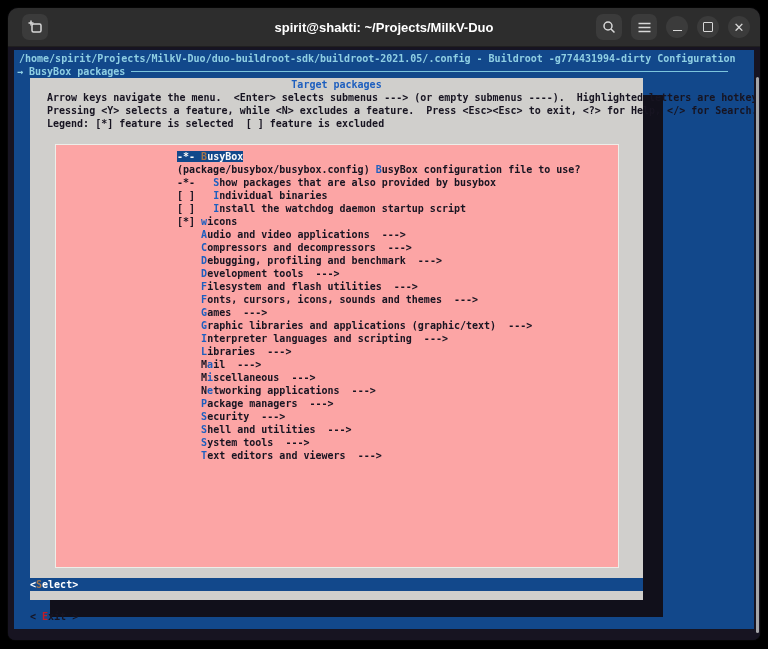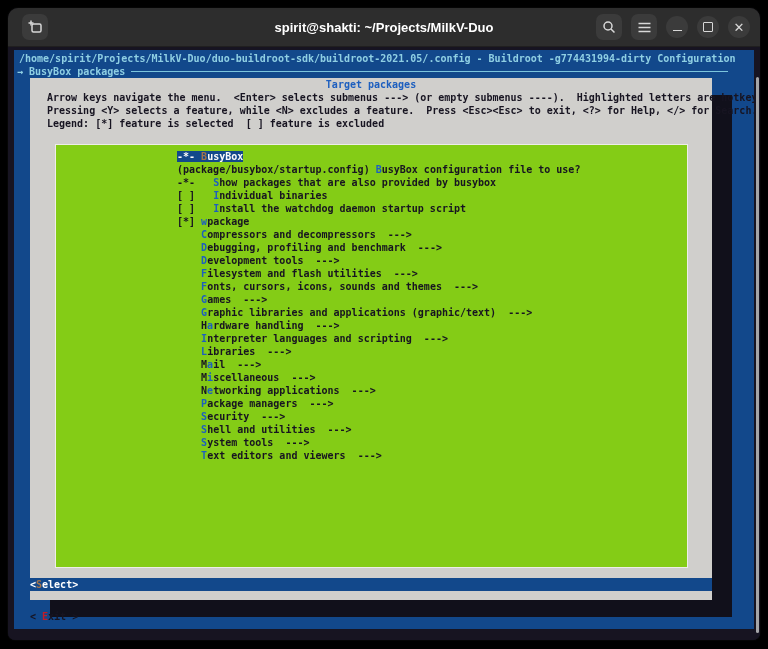--- a/index.html
+++ b/index.html
@@ -26,26 +26,26 @@
   .terminal{position:relative;height:593px;background:#171421;padding:3px 6px 0 6px;}
   .screen{position:relative;width:740px;height:579px;background:#12488B;overflow:hidden;
           font-family:"DejaVu Sans Mono","Liberation Mono",monospace;
           font-size:10px;line-height:13px;font-weight:bold;color:#8fcfe3;
           padding-top:2px;box-sizing:border-box;}
   .pline{white-space:pre;margin-left:5px;height:13px;}
   .bline{display:flex;align-items:flex-start;margin-left:3px;height:13px;}
   .bline .btxt{white-space:pre;}
   .rule{flex:1;border-top:1.5px solid #7cc5dd;margin:6px 26px 0 6px;}
   
-  .dialog{position:relative;margin-left:16px;width:682px;height:522px;background:#D0CFCC;
+  .dialog{position:relative;margin-left:16px;width:613px;height:522px;background:#D0CFCC;
           color:#171421;box-shadow:20px 17px 0 0 #11101b;box-sizing:border-box;}
   .dlg-title{height:13px;text-align:center;color:#1d5fbf;font-weight:bold;}
   .instr{margin-left:17px;white-space:pre;height:13px;font-weight:bold;}
   .menubox{position:relative;margin:14px 24px 0 25px;height:424px;
-           border:1px solid #eeede8;box-sizing:border-box;background:#84cc16;}
+           border:1px solid #eeede8;box-sizing:border-box;background:#fca5a5;}
   .mitems{position:absolute;left:121px;top:5px;}
   .mrow{height:13px;white-space:pre;}
   .mrow .mtxt{color:#171421;}
   .mrow .key{color:#1d5fbf;}
   .mrow.sel .mtxt{background:#12488B;color:#fafafa;}
   .mrow.sel .key{color:#A2734C;}
   .btnrow{display:flex;justify-content:center;gap:19px;margin-top:10px;flex-direction:column;}
   .btn{white-space:pre;color:#171421;cursor:default;}
   .btn .key{color:#C01C28;}
   .btn.active{background:#12488B;color:#fff;}
@@ -102,33 +102,33 @@
 
         <div class="dialog">
           <div class="dlg-title">Target packages</div>
           <div class="instr">Arrow keys navigate the menu.  &lt;Enter&gt; selects submenus ---&gt; (or empty submenus ----).  Highlighted letters are hotkeys.</div>
           <div class="instr">Pressing &lt;Y&gt; selects a feature, while &lt;N&gt; excludes a feature.  Press &lt;Esc&gt;&lt;Esc&gt; to exit, &lt;?&gt; for Help, &lt;/&gt; for Search.</div>
           <div class="instr">Legend: [*] feature is selected  [ ] feature is excluded</div>
 
           <div class="menubox">
             <div class="mitems">
                 <div class="mrow sel"><span class="mtxt"><span class="pre">-*- </span><span class="key">B</span><span class="post">usyBox</span></span></div>
-                <div class="mrow"><span class="mtxt"><span class="pre">(package/busybox/startup.config) </span><span class="key">B</span><span class="post">usyBox configuration file to use?</span></span></div>
+                <div class="mrow"><span class="mtxt"><span class="pre">(package/busybox/busybox.config) </span><span class="key">B</span><span class="post">usyBox configuration file to use?</span></span></div>
                 <div class="mrow"><span class="mtxt"><span class="pre">-*-   </span><span class="key">S</span><span class="post">how packages that are also provided by busybox</span></span></div>
                 <div class="mrow"><span class="mtxt"><span class="pre">[ ]   </span><span class="key">I</span><span class="post">ndividual binaries</span></span></div>
                 <div class="mrow"><span class="mtxt"><span class="pre">[ ]   </span><span class="key">I</span><span class="post">nstall the watchdog daemon startup script</span></span></div>
-                <div class="mrow"><span class="mtxt"><span class="pre">[*] </span><span class="key">w</span><span class="post">package</span></span></div>
+                <div class="mrow"><span class="mtxt"><span class="pre">[*] </span><span class="key">w</span><span class="post">icons</span></span></div>
+                <div class="mrow"><span class="mtxt"><span class="pre">    </span><span class="key">A</span><span class="post">udio and video applications  ---&gt;</span></span></div>
                 <div class="mrow"><span class="mtxt"><span class="pre">    </span><span class="key">C</span><span class="post">ompressors and decompressors  ---&gt;</span></span></div>
                 <div class="mrow"><span class="mtxt"><span class="pre">    </span><span class="key">D</span><span class="post">ebugging, profiling and benchmark  ---&gt;</span></span></div>
                 <div class="mrow"><span class="mtxt"><span class="pre">    </span><span class="key">D</span><span class="post">evelopment tools  ---&gt;</span></span></div>
                 <div class="mrow"><span class="mtxt"><span class="pre">    </span><span class="key">F</span><span class="post">ilesystem and flash utilities  ---&gt;</span></span></div>
                 <div class="mrow"><span class="mtxt"><span class="pre">    </span><span class="key">F</span><span class="post">onts, cursors, icons, sounds and themes  ---&gt;</span></span></div>
                 <div class="mrow"><span class="mtxt"><span class="pre">    </span><span class="key">G</span><span class="post">ames  ---&gt;</span></span></div>
                 <div class="mrow"><span class="mtxt"><span class="pre">    </span><span class="key">G</span><span class="post">raphic libraries and applications (graphic/text)  ---&gt;</span></span></div>
-                <div class="mrow"><span class="mtxt"><span class="pre">    H</span><span class="key">a</span><span class="post">rdware handling  ---&gt;</span></span></div>
                 <div class="mrow"><span class="mtxt"><span class="pre">    </span><span class="key">I</span><span class="post">nterpreter languages and scripting  ---&gt;</span></span></div>
                 <div class="mrow"><span class="mtxt"><span class="pre">    </span><span class="key">L</span><span class="post">ibraries  ---&gt;</span></span></div>
                 <div class="mrow"><span class="mtxt"><span class="pre">    M</span><span class="key">a</span><span class="post">il  ---&gt;</span></span></div>
                 <div class="mrow"><span class="mtxt"><span class="pre">    M</span><span class="key">i</span><span class="post">scellaneous  ---&gt;</span></span></div>
                 <div class="mrow"><span class="mtxt"><span class="pre">    N</span><span class="key">e</span><span class="post">tworking applications  ---&gt;</span></span></div>
                 <div class="mrow"><span class="mtxt"><span class="pre">    </span><span class="key">P</span><span class="post">ackage managers  ---&gt;</span></span></div>
                 <div class="mrow"><span class="mtxt"><span class="pre">    </span><span class="key">S</span><span class="post">ecurity  ---&gt;</span></span></div>
                 <div class="mrow"><span class="mtxt"><span class="pre">    </span><span class="key">S</span><span class="post">hell and utilities  ---&gt;</span></span></div>
                 <div class="mrow"><span class="mtxt"><span class="pre">    </span><span class="key">S</span><span class="post">ystem tools  ---&gt;</span></span></div>
                 <div class="mrow"><span class="mtxt"><span class="pre">    </span><span class="key">T</span><span class="post">ext editors and viewers  ---&gt;</span></span></div>

